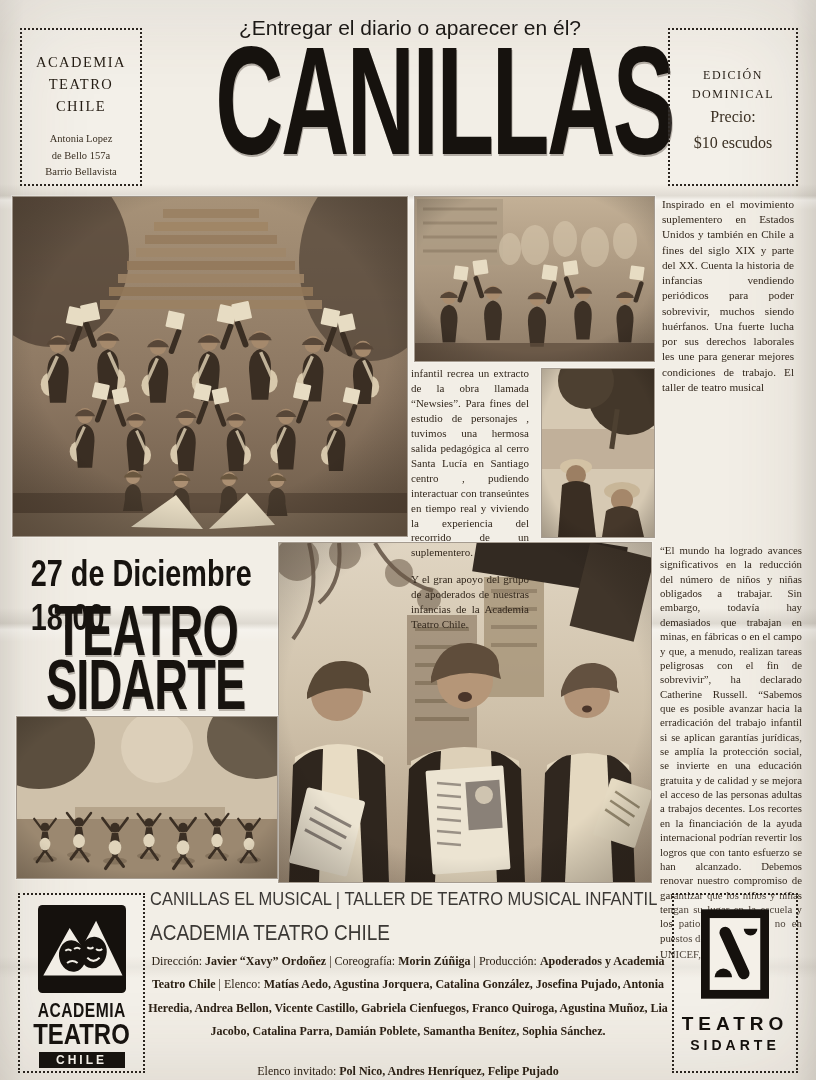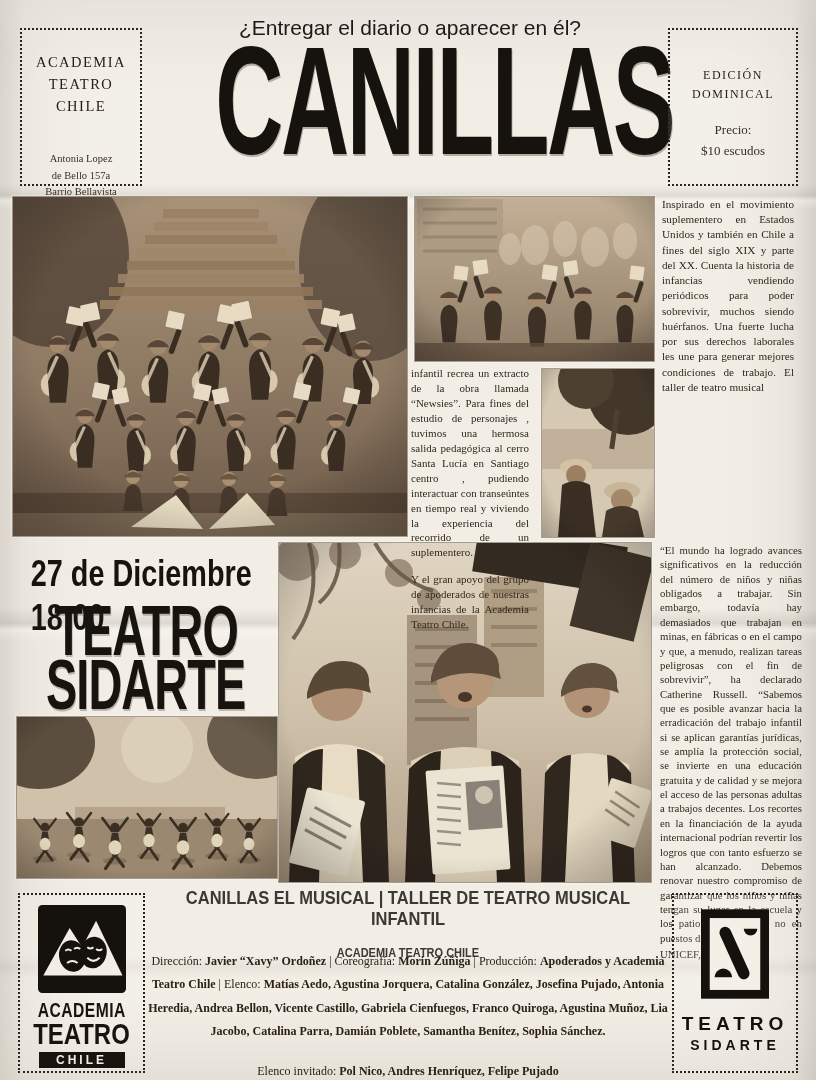--- a/index.html
+++ b/index.html
@@ -15,25 +15,25 @@
   .abs{position:absolute;}
   .crease{left:0;width:816px;pointer-events:none;}
   .crease-a{top:184px;height:26px;background:linear-gradient(180deg,rgba(0,0,0,0),rgba(96,88,76,.12) 45%,rgba(255,255,255,.30) 62%,rgba(0,0,0,0));}
   .crease-b{top:608px;height:34px;background:linear-gradient(180deg,rgba(0,0,0,0),rgba(96,88,76,.14) 45%,rgba(255,255,255,.28) 64%,rgba(0,0,0,0));}
   .crease-c{top:956px;height:22px;background:linear-gradient(180deg,rgba(0,0,0,0),rgba(96,88,76,.07) 50%,rgba(0,0,0,0));}
 
   .dotbox{border:2px dotted #2a241e;background:rgba(255,255,255,.12);box-sizing:border-box;text-align:center;}
 
   .mast-left{left:20px;top:28px;width:122px;height:158px;padding-top:22px;}
   .mast-left .t{font-size:14.5px;letter-spacing:1.5px;line-height:1.5;color:#241c13;}
-  .mast-left .a{margin-top:34px;font-size:10.5px;line-height:1.55;color:#3a2f22;}
+  .mast-left .a{margin-top:14px;font-size:10.5px;line-height:1.55;color:#3a2f22;}
 
   .mast-right{left:668px;top:28px;width:130px;height:158px;padding-top:36px;}
   .mast-right .t{font-size:12px;letter-spacing:1.5px;line-height:1.6;color:#241c13;}
-  .mast-right .p{margin-top:16px;font-size:13px;line-height:1.6;color:#3a2f22;}
+  .mast-right .p{font-size:16px;line-height:1.6;color:#3a2f22;}
 
   .tagline{left:160px;top:16px;width:500px;text-align:center;
     font-family:"Liberation Sans",sans-serif;font-weight:normal;font-size:21px;color:#1c1916;}
   .bigtitle{left:158px;top:40px;width:504px;text-align:center;line-height:.8;}
   .bigtitle span{display:inline-block;font-family:"Liberation Sans",sans-serif;font-weight:bold;
     font-size:118px;letter-spacing:-3px;color:#16120e;transform:scale(.8,1.3);transform-origin:50% 0;
     text-shadow:1px 1px 0 rgba(60,50,40,.35);}
   .subtitle{left:160px;top:148px;width:500px;text-align:center;
     font-family:"Liberation Sans",sans-serif;font-weight:normal;font-size:33px;letter-spacing:11px;color:#221e1a;}
 
@@ -49,24 +49,24 @@
 
   .event-date{left:18px;top:552px;width:256px;
     font-family:"Liberation Sans",sans-serif;font-weight:bold;font-size:32px;color:#17130f;}
   .event-date span{display:inline-block;transform:scale(.9,1.18);transform-origin:50% 0;}
   .venue{left:18px;top:598px;width:256px;text-align:center;line-height:.95;
     font-family:"Liberation Sans",sans-serif;font-weight:bold;color:#17130f;}
   .venue div{font-size:57px;}
   .venue div span{display:inline-block;transform:scale(.82,1.22);transform-origin:50% 0;letter-spacing:-1px;
     text-shadow:1px 1px 0 rgba(60,50,40,.3);}
 
-  .foot-head{left:150px;top:889px;width:516px;text-align:center;
-    font-family:"Liberation Sans",sans-serif;font-weight:bold;color:#3b3835;}
+  .foot-head{left:150px;top:889px;width:516px;text-align:left;
+    font-family:"Liberation Sans",sans-serif;font-weight:normal;color:#3b3835;}
   .foot-head .l1{font-size:16.5px;}
-  .foot-head .l2{font-size:11px;margin-top:20px;}
+  .foot-head .l2{font-size:19px;margin-top:14px;}
   .foot-head span{display:inline-block;transform:scaleY(1.12);transform-origin:50% 50%;}
 
   .credits{left:146px;top:934px;width:524px;text-align:center;font-size:12px;color:#2c2115;}
   .credits p{margin:16px 0 4px 0;line-height:1.95;}
   .credits .b{font-weight:bold;}
 
   .logo-left{left:18px;top:893px;width:127px;height:180px;padding-top:10px;}
   .logo-left .n1{font-family:"Liberation Sans",sans-serif;font-weight:bold;font-size:17px;color:#17130f;margin-top:4px;letter-spacing:.5px;}
   .logo-left .n1 span,.logo-left .n2 span{display:inline-block;transform:scale(.92,1.15);}
   .logo-left .n2{font-family:"Liberation Sans",sans-serif;font-weight:bold;font-size:26px;color:#17130f;margin-top:-2px;letter-spacing:0;}

